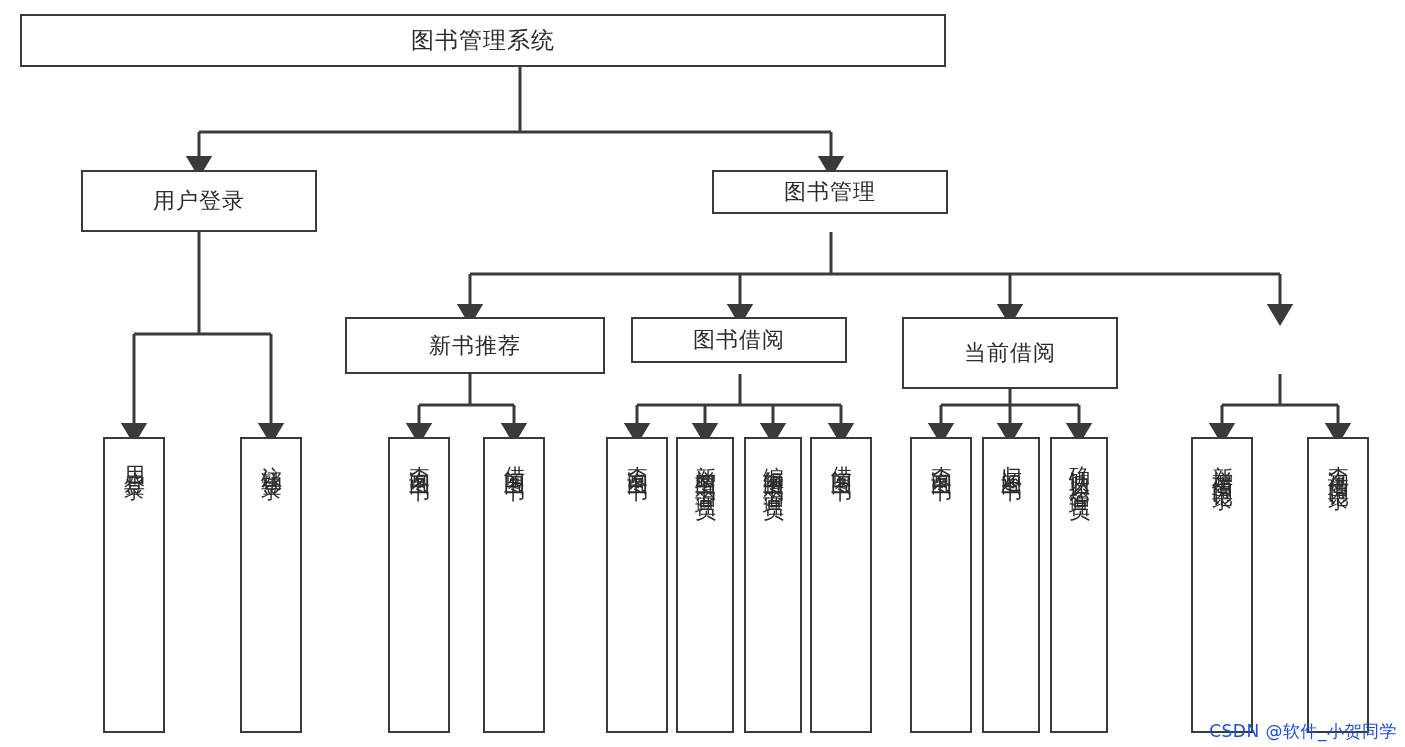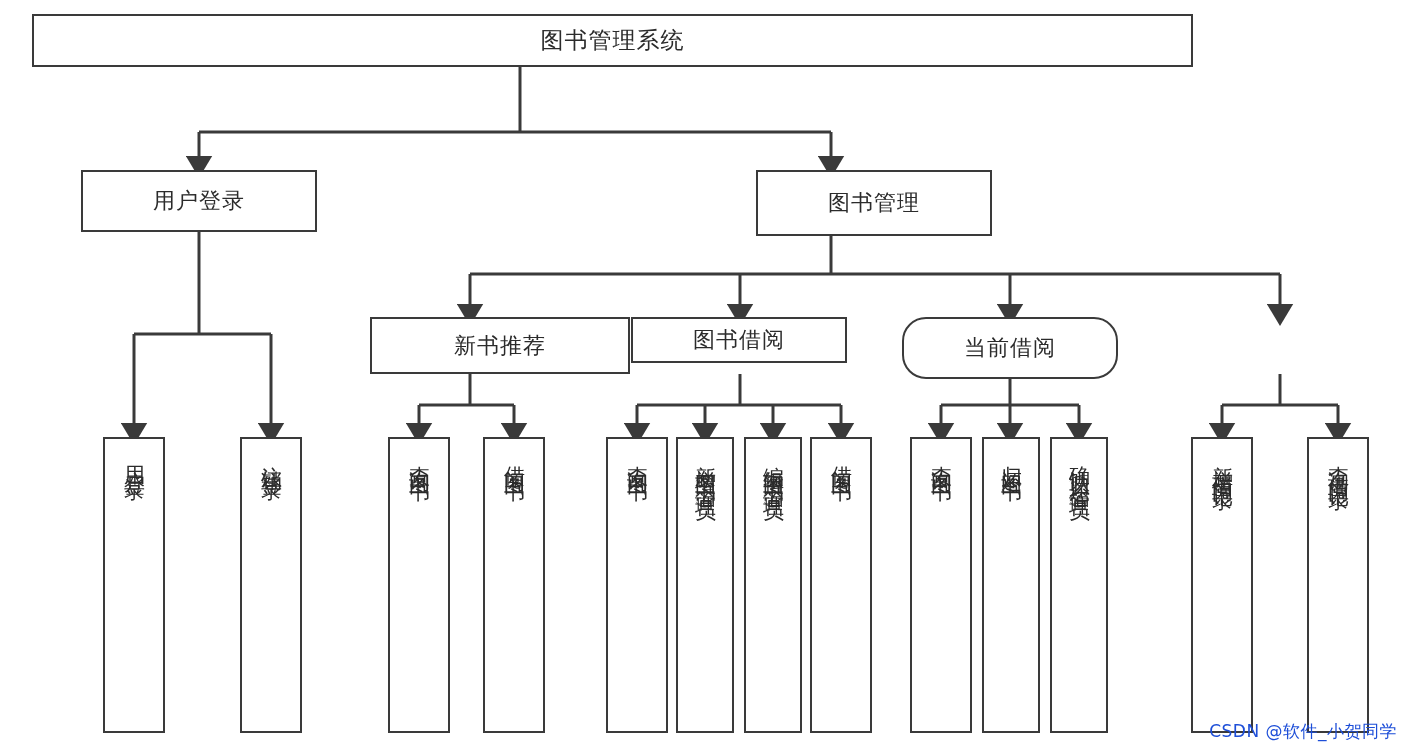--- a/index.html
+++ b/index.html
@@ -116,41 +116,41 @@
       <path d="M1010,405 L1010,427" marker-end="url(#arrow)"></path>
       <path d="M1079,405 L1079,427" marker-end="url(#arrow)"></path>
 
       <path d="M1280,374 L1280,405"></path>
       <path d="M1222,405 L1338,405"></path>
       <path d="M1222,405 L1222,427" marker-end="url(#arrow)"></path>
       <path d="M1338,405 L1338,427" marker-end="url(#arrow)"></path>
     </g>
   </svg>
 
-  <div class="node horiz root" style="left:32px; top:14px; width:1161px; height:53px;">
+  <div class="node horiz root" style="left:20px; top:14px; width:926px; height:53px;">
     <span>图书管理系统</span>
   </div>
 
   <div class="node horiz" style="left:81px; top:170px; width:236px; height:62px;">
     <span>用户登录</span>
   </div>
 
-  <div class="node horiz" style="left:712px; top:170px; width:236px; height:66px;margin-left:44px;">
+  <div class="node horiz" style="left:712px; top:170px; width:236px; height:44px;">
     <span>图书管理</span>
   </div>
 
-  <div class="node horiz" style="left:370px; top:317px; width:260px; height:57px;">
+  <div class="node horiz" style="left:345px; top:317px; width:260px; height:57px;">
     <span>新书推荐</span>
   </div>
 
   <div class="node horiz" style="left:631px; top:317px; width:216px; height:46px;">
     <span>图书借阅</span>
   </div>
 
-  <div class="node horiz" style="left:902px; top:317px; width:216px; height:62px;border-radius:24px;">
+  <div class="node horiz" style="left:902px; top:317px; width:216px; height:72px;">
     <span>当前借阅</span>
   </div>
 
 
   <div class="node vert" style="left:103px; top:437px; width:62px; height:296px;">
     <span class="vtext">用户登录</span>
   </div>
 
   <div class="node vert" style="left:240px; top:437px; width:62px; height:296px;">
     <span class="vtext">注销登录</span>

